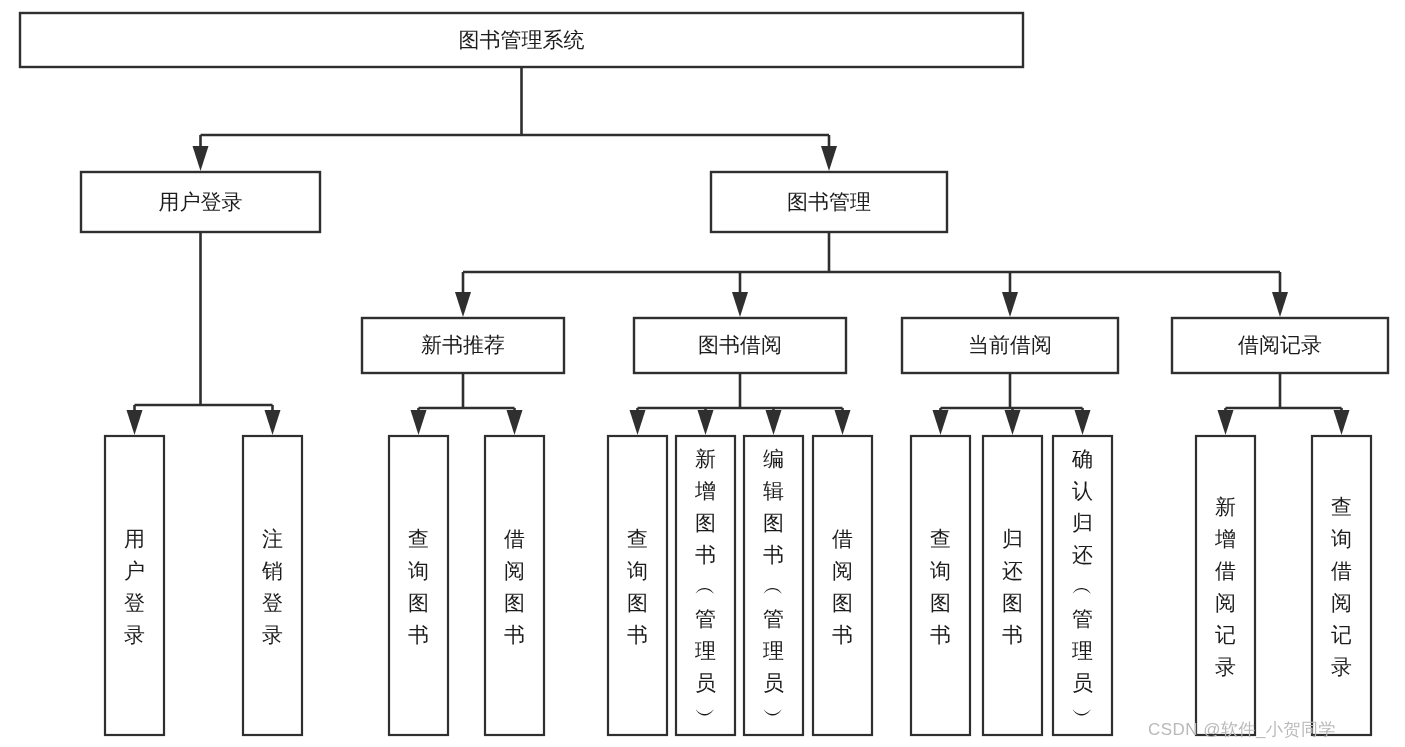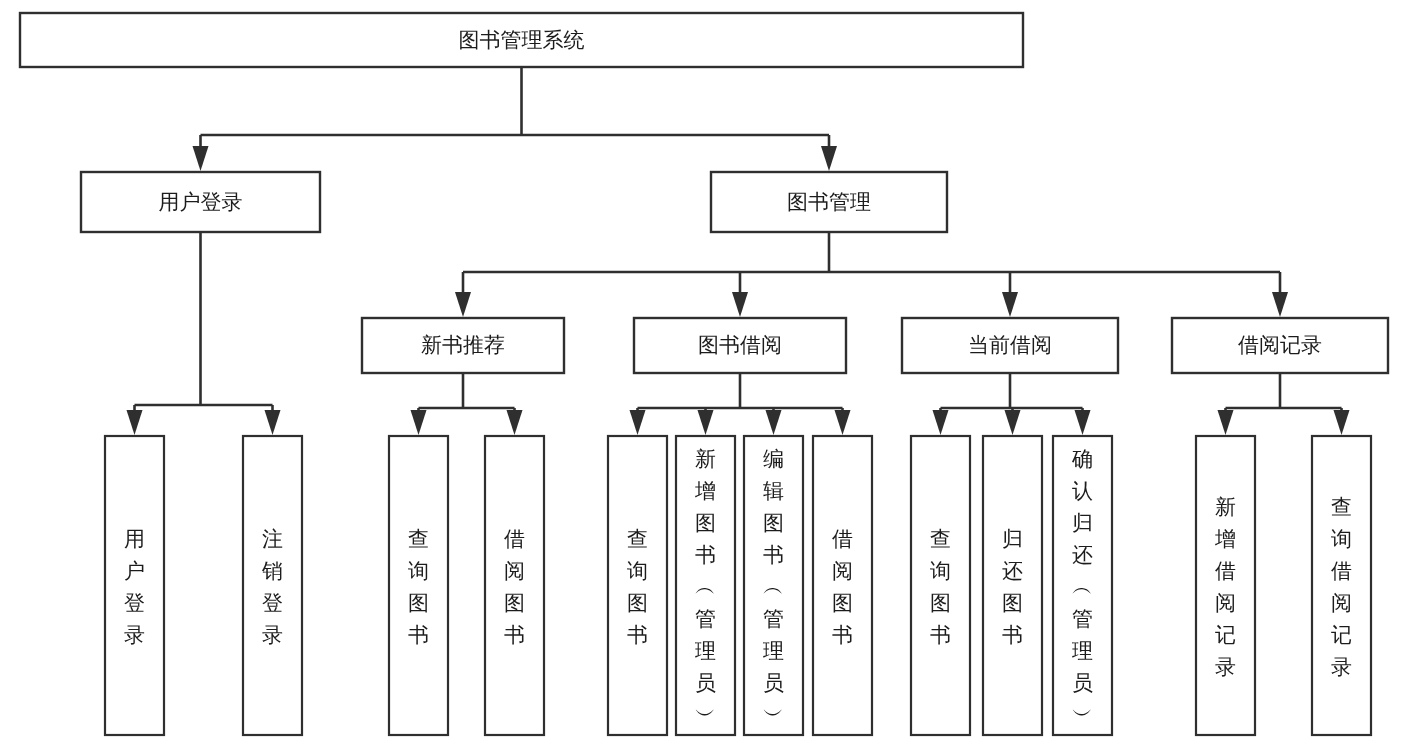--- a/index.html
+++ b/index.html
@@ -219,13 +219,14 @@
         <g>
           <rect class="node-box-thin" x="1196" y="436" width="59" height="299"></rect>
           <text class="node-label-vertical" x="1225.5" y="514.46"><tspan x="1225.5" dy="0">新</tspan><tspan x="1225.5" dy="32">增</tspan><tspan x="1225.5" dy="32">借</tspan><tspan x="1225.5" dy="32">阅</tspan><tspan x="1225.5" dy="32">记</tspan><tspan x="1225.5" dy="32">录</tspan></text>
         </g>
         <g>
           <rect class="node-box-thin" x="1312" y="436" width="59" height="299"></rect>
           <text class="node-label-vertical" x="1341.5" y="514.46"><tspan x="1341.5" dy="0">查</tspan><tspan x="1341.5" dy="32">询</tspan><tspan x="1341.5" dy="32">借</tspan><tspan x="1341.5" dy="32">阅</tspan><tspan x="1341.5" dy="32">记</tspan><tspan x="1341.5" dy="32">录</tspan></text>
         </g>
       </g>
   </svg>
+  <div class="watermark">CSDN @软件_小贺同学</div>
 </div>
 
 </body></html>

